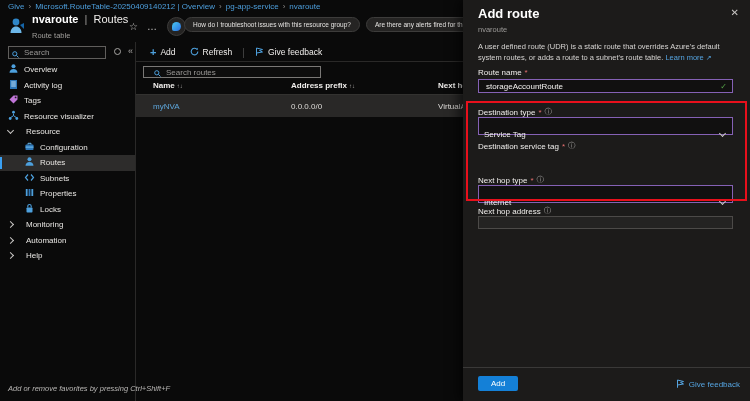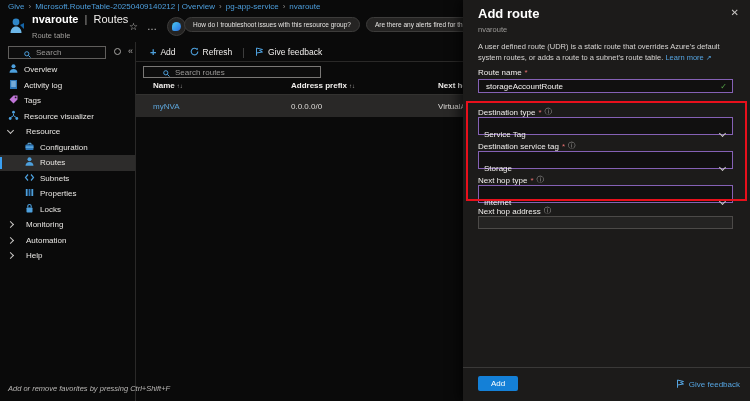--- a/index.html
+++ b/index.html
@@ -21,21 +21,21 @@
   .copilot{width:17px;height:17px;border-radius:50%;background:#242322;border:1px solid #3d3c3b;
     display:flex;align-items:center;justify-content:center;cursor:pointer;}
   .copilot-core{width:9px;height:9px;border-radius:50% 50% 50% 2px;background:linear-gradient(135deg,#49c9f2,#2a6de0);}
   .pills{position:absolute;left:184px;top:17px;display:flex;gap:6px;}
   .pill{background:#252423;border:1px solid #3d3c3b;border-radius:9px;padding:3px 8px;
     font-size:6.5px;color:#e4e2e0;white-space:nowrap;cursor:pointer;}
   .subtitle{position:absolute;left:32px;top:31px;font-size:7.5px;color:#a09e9b;}
   
   .v-divider{position:absolute;left:135px;top:42px;bottom:0;width:1px;background:#2a2928;}
   .side-search{position:absolute;left:8px;top:46px;width:98px;height:13px;border:1px solid #605e5c;
-    background:#0d0d0d;display:flex;align-items:center;padding:0 15px;box-sizing:border-box;}
+    background:#0d0d0d;display:flex;align-items:center;padding:0 3px;box-sizing:border-box;}
   .side-search input{background:transparent;border:0;outline:0;color:#d0cecb;font-size:8px;width:80px;
     font-family:"Liberation Sans",sans-serif;margin-left:3px;}
   .side-search input::placeholder{color:#9a9896;}
   .side-tools{position:absolute;left:114px;top:47px;display:flex;gap:7px;align-items:center;color:#a8a6a4;}
   .gear-dot{width:5px;height:5px;border:1px solid #a8a6a4;border-radius:50%;cursor:pointer;}
   .collapse{font-size:9px;cursor:pointer;line-height:9px;}
   .nav{position:absolute;left:0;top:62px;width:135px;}
   .nav-item{height:15.5px;display:flex;align-items:center;gap:5px;padding-left:8px;cursor:pointer;
     font-size:8px;color:#e8e6e3;white-space:nowrap;position:relative;box-sizing:border-box;}
   .nav-item.sub{padding-left:24px;}
@@ -47,21 +47,21 @@
   .nav-gap{width:3px;flex:none;}
   .fav-hint{position:absolute;left:8px;top:384px;font-size:7.5px;font-style:italic;color:#b8b6b4;}
   
   .main{position:absolute;left:136px;top:42px;width:614px;height:359px;}
   .toolbar{position:absolute;left:10px;top:3px;display:flex;align-items:center;gap:6px;height:14px;}
   .tb-btn{display:flex;align-items:center;gap:4px;cursor:pointer;font-size:8.5px;color:#f0eeec;padding:0 4px;}
   .tb-plus{color:#4da0dd;font-size:11px;line-height:10px;font-weight:bold;}
   .tb-div{color:#4a4a4a;font-size:10px;}
   .main-hr{position:absolute;left:0;top:19px;right:0;height:1px;background:#2a2928;}
   .routes-search{position:absolute;left:7px;top:24px;width:178px;height:12px;border:1px solid #7a7876;
-    background:#0d0d0d;display:flex;align-items:center;padding:0 19px;box-sizing:border-box;}
+    background:#0d0d0d;display:flex;align-items:center;padding:0 10px;box-sizing:border-box;}
   .routes-search input{background:transparent;border:0;outline:0;color:#d0cecb;font-size:8px;width:150px;
     font-family:"Liberation Sans",sans-serif;margin-left:3px;}
   .routes-search input::placeholder{color:#9a9896;}
   .thead{position:absolute;left:0;top:37px;right:0;height:15px;border-bottom:1px solid #333230;}
   .th{position:absolute;top:2px;font-size:8px;font-weight:bold;color:#f0eeec;cursor:pointer;white-space:nowrap;}
   .sort{font-size:6px;color:#a8a6a4;margin-left:2px;}
   .trow{position:absolute;left:0;top:53px;right:0;height:22px;background:#292827;cursor:pointer;}
   .td{position:absolute;top:7px;font-size:8px;color:#dddbd8;white-space:nowrap;}
   .td.link{color:#5ea7dc;cursor:pointer;}
   
@@ -321,24 +321,20 @@
     <div class="f-select" style="top:117px">
       <span>Service Tag</span>
       <span class="chev down"></span>
     </div>
 
     <div class="f-label" style="top:141px">
       <span>Destination service tag</span>
         <span class="req">*</span>
       <span class="info">ⓘ</span>
     </div>
-    <div class="f-select" style="top:151px">
-      <span>Storage</span>
-      <span class="chev down"></span>
-    </div>
 
     <div class="f-label" style="top:175px">
       <span>Next hop type</span>
         <span class="req">*</span>
       <span class="info">ⓘ</span>
     </div>
     <div class="f-select" style="top:185px">
       <span>Internet</span>
       <span class="chev down"></span>
     </div>

